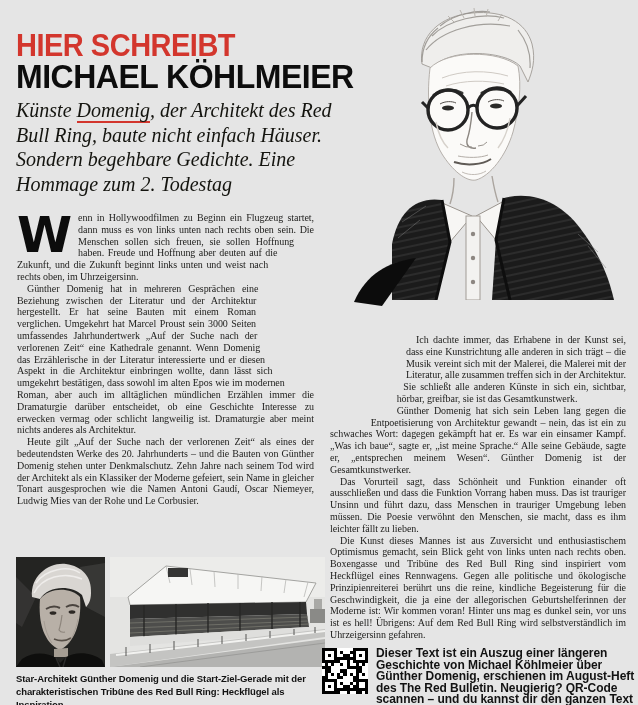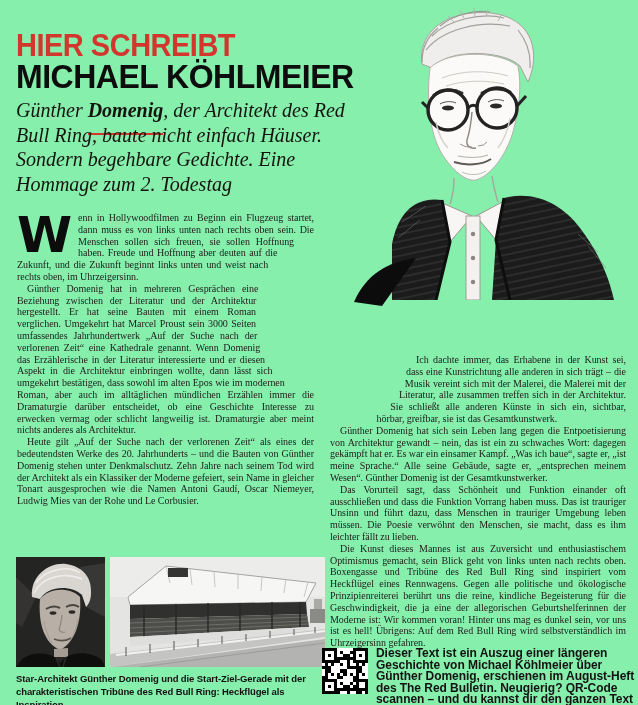--- a/index.html
+++ b/index.html
@@ -1,38 +1,38 @@
 <!DOCTYPE html>
 <html lang="de"><head>
 <meta charset="utf-8">
 <style>
   html,body{margin:0;padding:0;background:#ffffff;}
   .page{
-    position:relative;width:638px;height:705px;background:#86efac;
+    position:relative;width:638px;height:705px;background:#e5e5e5;
     font-family:"Liberation Serif",serif;color:#1d1d1b;overflow:hidden;
   }
   
   .kicker{
     position:absolute;left:16px;top:30px;
     font-family:"Liberation Sans",sans-serif;font-weight:800;
     font-size:29px;line-height:30px;letter-spacing:-0.5px;
     color:#d3362d;transform:scale(1,1.05);transform-origin:left top;white-space:nowrap;
   }
   .author{
     position:absolute;left:16px;top:60px;
     font-family:"Liberation Sans",sans-serif;font-weight:800;
     font-size:32px;line-height:33px;letter-spacing:-0.5px;
     color:#0d0d0d;transform:scale(1,1.05);transform-origin:left top;white-space:nowrap;
   }
   
   .intro{
     position:absolute;left:16px;top:98px;width:340px;
     font-style:italic;font-size:20px;line-height:24.5px;color:#14140f;
   }
-  .intro .ul-red{border-bottom:2.5px solid #d3362d;padding-bottom:12px;font-weight:bold;}
+  .intro .ul-red{border-bottom:2.5px solid #d3362d;padding-bottom:0px;}
   
   .col{position:absolute;font-size:10px;line-height:11.8px;letter-spacing:-0.05px;text-align:justify;}
   .col1{left:17px;top:212px;width:297px;}
   .col2{left:330px;top:334px;width:296px;}
   .col p{margin:0;}
   .col p + p{text-indent:10px;}
   .dropcap{
     float:left;font-family:"DejaVu Sans","Liberation Sans",sans-serif;font-weight:bold;
     font-size:50px;line-height:42px;color:#0c0c0c;margin:2px 6px 0 0;
   }
@@ -76,21 +76,21 @@
   .illustration{position:absolute;left:392px;top:6px;}
 </style>
 </head>
 <body>
 
 <div class="page">
 
   <div class="kicker">HIER SCHREIBT</div>
   <div class="author">MICHAEL KÖHLMEIER</div>
 
-  <div class="intro"><span>Günther </span><span class="ul-red">Domenig</span><span>, der Architekt des Red Bull Ring, baute nicht einfach Häuser. Sondern begehbare Gedichte. Eine Hommage zum 2. Todestag</span></div>
+  <div class="intro"><span>Künste </span><span class="ul-red">Domenig</span><span>, der Architekt des Red Bull Ring, baute nicht einfach Häuser. Sondern begehbare Gedichte. Eine Hommage zum 2. Todestag</span></div>
 
   <svg class="illustration" width="246" height="294" viewBox="0 0 246 294">
     <defs>
       <pattern id="pins" width="7" height="7" patternUnits="userSpaceOnUse" patternTransform="rotate(78)">
         <rect width="7" height="7" fill="#1b1b1b"></rect>
         <line x1="1" y1="0" x2="1" y2="7" stroke="#6a6a6a" stroke-width="0.8" opacity="0.55"></line>
       </pattern>
     </defs>
 
     <path d="M30,58 C26,30 48,10 80,7 C112,4 134,16 140,38 C144,54 140,66 136,76 L128,60 C112,44 56,42 40,62 Z" fill="#efeeec" stroke="#a7a39e" stroke-width="1"></path>
@@ -145,21 +145,21 @@
 
   <div class="col col1">
     <div class="bubble-spacer-left"></div>
     <p><span class="dropcap">W</span><span>enn in Hollywoodfilmen zu Beginn ein Flugzeug startet, dann muss es von links unten nach rechts oben sein. Die Menschen sollen sich freuen, sie sollen Hoffnung haben. Freude und Hoffnung aber deuten auf die Zukunft, und die Zukunft beginnt links unten und weist nach rechts oben, im Uhrzeigersinn.</span></p>
     <p>Günther Domenig hat in mehreren Gesprächen eine Beziehung zwischen der Literatur und der Architektur hergestellt. Er hat seine Bauten mit einem Roman verglichen. Umgekehrt hat Marcel Proust sein 3000 Seiten umfassendes Jahrhundertwerk „Auf der Suche nach der verlorenen Zeit“ eine Kathedrale genannt. Wenn Domenig das Erzählerische in der Literatur interessierte und er diesen Aspekt in die Architektur einbringen wollte, dann lässt sich umgekehrt bestätigen, dass sowohl im alten Epos wie im modernen Roman, aber auch im alltäglichen mündlichen Erzählen immer die Dramaturgie darüber entscheidet, ob eine Geschichte Interesse zu erwecken vermag oder schlicht langweilig ist. Dramaturgie aber meint nichts anderes als Architektur.</p>
     <p>Heute gilt „Auf der Suche nach der verlorenen Zeit“ als eines der bedeutendsten Werke des 20. Jahrhunderts – und die Bauten von Günther Domenig stehen unter Denkmalschutz. Zehn Jahre nach seinem Tod wird der Architekt als ein Klassiker der Moderne gefeiert, sein Name in gleicher Tonart ausgesprochen wie die Namen Antoni Gaudí, Oscar Niemeyer, Ludwig Mies van der Rohe und Le Corbusier.</p>
   </div>
 
   <div class="col col2">
     <div class="bubble-spacer-right"></div>
-    <p style="text-indent:10px;margin-top:20px;">Ich dachte immer, das Erhabene in der Kunst sei, dass eine Kunstrichtung alle anderen in sich trägt – die Musik vereint sich mit der Malerei, die Malerei mit der Literatur, alle zusammen treffen sich in der Architektur. Sie schließt alle anderen Künste in sich ein, sichtbar, hörbar, greifbar, sie ist das Gesamtkunstwerk.</p>
+    <p style="text-indent:10px;">Ich dachte immer, das Erhabene in der Kunst sei, dass eine Kunstrichtung alle anderen in sich trägt – die Musik vereint sich mit der Malerei, die Malerei mit der Literatur, alle zusammen treffen sich in der Architektur. Sie schließt alle anderen Künste in sich ein, sichtbar, hörbar, greifbar, sie ist das Gesamtkunstwerk.</p>
     <p>Günther Domenig hat sich sein Leben lang gegen die Entpoetisierung von Architektur gewandt – nein, das ist ein zu schwaches Wort: dagegen gekämpft hat er. Es war ein einsamer Kampf. „Was ich baue“, sagte er, „ist meine Sprache.“ Alle seine Gebäude, sagte er, „entsprechen meinem Wesen“. Günther Domenig ist der Gesamtkunstwerker.</p>
     <p>Das Vorurteil sagt, dass Schönheit und Funktion einander oft ausschließen und dass die Funktion Vorrang haben muss. Das ist trauriger Unsinn und führt dazu, dass Menschen in trauriger Umgebung leben müssen. Die Poesie verwöhnt den Menschen, sie macht, dass es ihm leichter fällt zu lieben.</p>
     <p>Die Kunst dieses Mannes ist aus Zuversicht und enthusiastischem Optimismus gemacht, sein Blick geht von links unten nach rechts oben. Boxengasse und Tribüne des Red Bull Ring sind inspiriert vom Heckflügel eines Rennwagens. Gegen alle politische und ökologische Prinzipienreiterei berührt uns die reine, kindliche Begeisterung für die Geschwindigkeit, die ja eine der allegorischen Geburtshelferinnen der Moderne ist: Wir kommen voran! Hinter uns mag es dunkel sein, vor uns ist es hell! Übrigens: Auf dem Red Bull Ring wird selbstverständlich im Uhrzeigersinn gefahren.</p>
   </div>
 
   <svg class="photo photo-domenig" width="89" height="110" viewBox="0 0 89 110">
     <rect width="89" height="110" fill="#1a1a19"></rect>
     <rect x="0" y="0" width="89" height="110" fill="#2e2d2c" opacity="0.5"></rect>
     <path d="M0,20 L20,40 L6,70 L0,66 Z" fill="#3c3b39" opacity="0.7"></path>
     <path d="M64,10 L89,6 L89,60 L70,50 Z" fill="#454442" opacity="0.6"></path>

